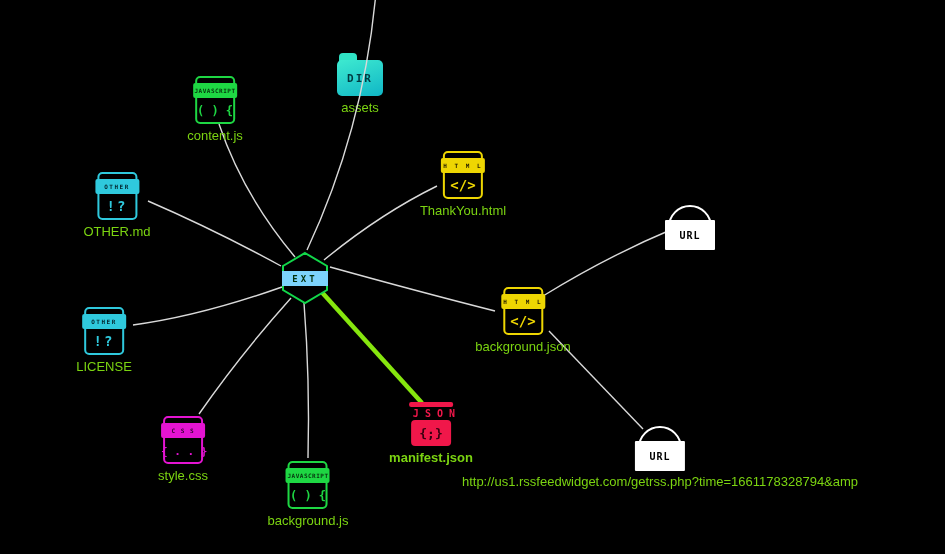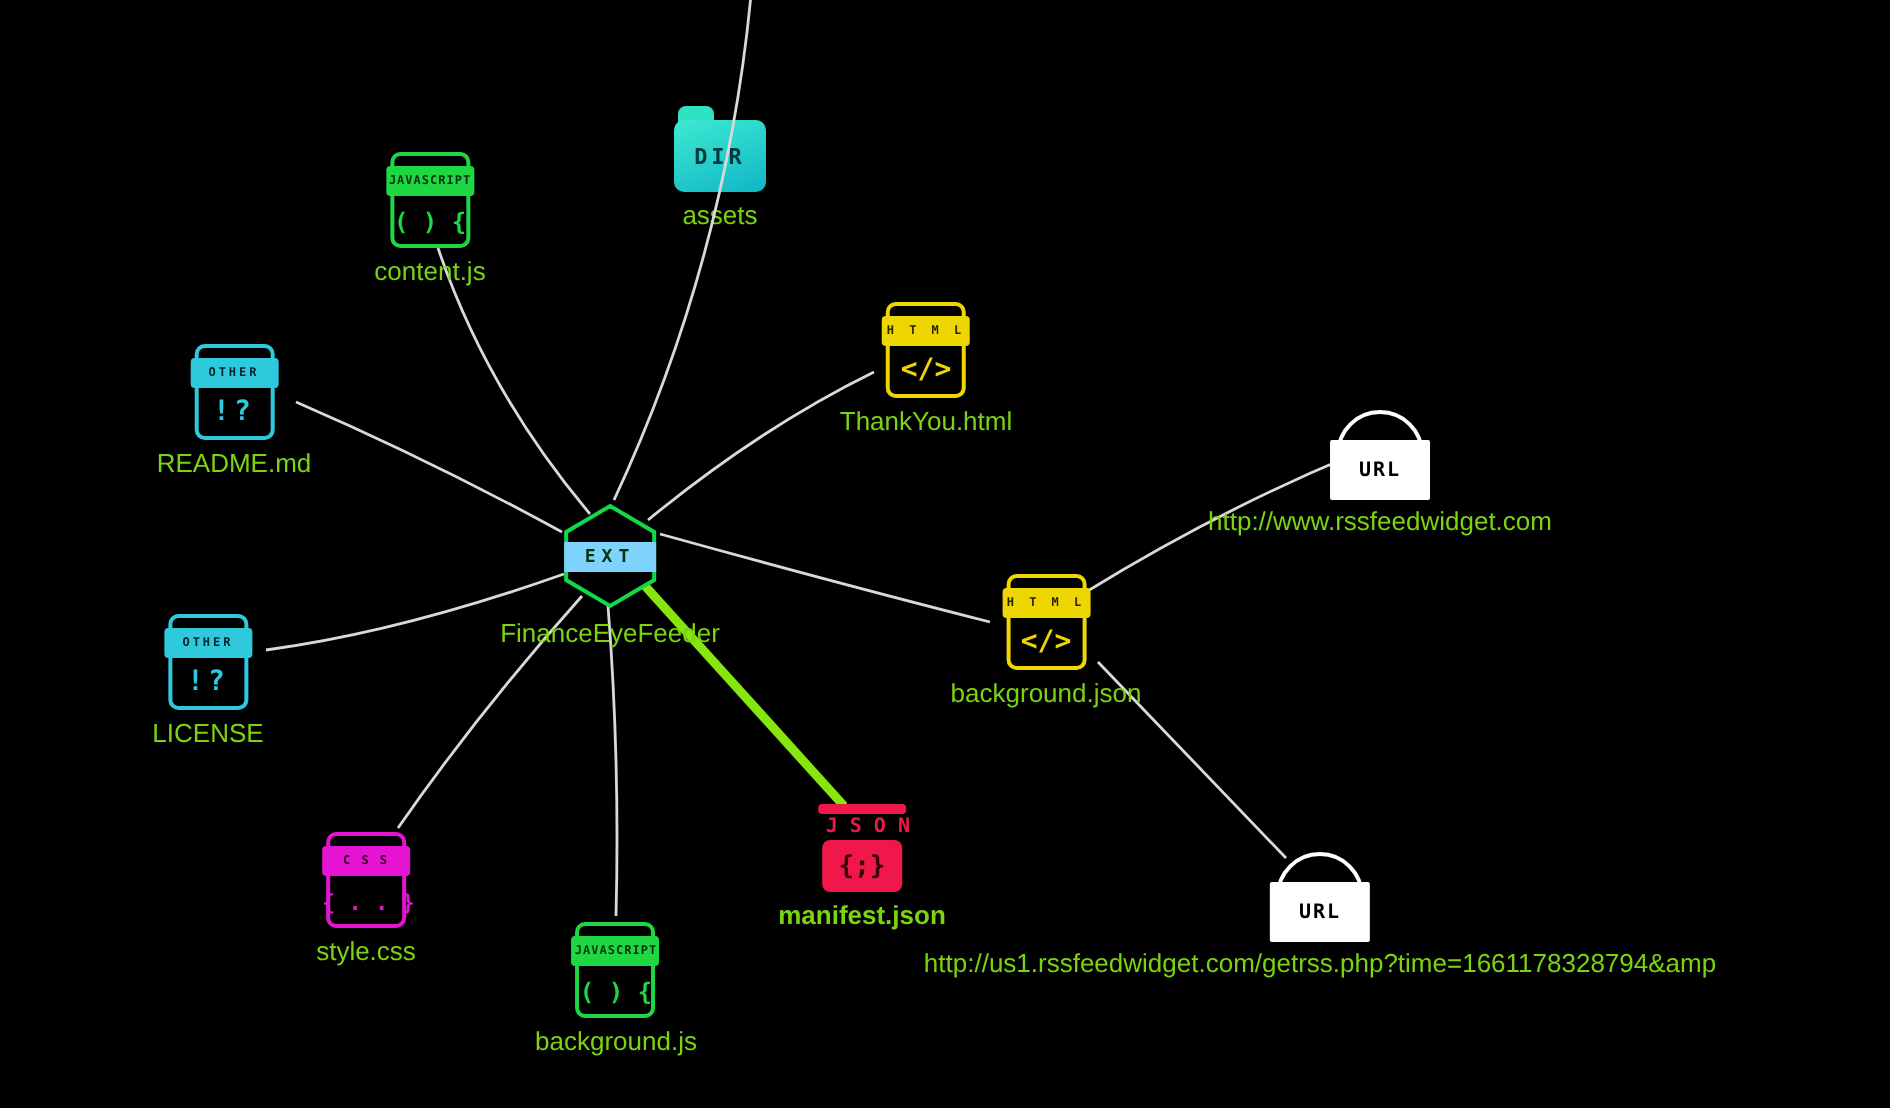--- a/index.html
+++ b/index.html
@@ -92,21 +92,20 @@
     <path d="M 318 288 L 422 403" stroke="#86e60e" stroke-width="4.5" fill="none"></path>
   </svg>
 
   <div class="node" style="left:305px; top:251px;">
     <div class="exticon">
       <svg width="50" height="54" viewBox="0 0 50 54">
         <polygon points="25,2 47,15 47,39 25,52 3,39 3,15" fill="#000000" stroke="#12d84a" stroke-width="2"></polygon>
       </svg>
       <div class="extband">EXT</div>
     </div>
-    <div class="nlabel">FinanceEyeFeeder</div>
   </div>
 
   <div class="node" style="left:215px; top:76px;">
     <div class="fileicon c-js">
       <span class="band">JAVASCRIPT</span>
       <span class="glyph">( ) {</span>
     </div>
     <div class="nlabel">content.js</div>
   </div>
 
@@ -126,21 +125,21 @@
       <span class="glyph">&lt;/&gt;</span>
     </div>
     <div class="nlabel">ThankYou.html</div>
   </div>
 
   <div class="node" style="left:117px; top:172px;">
     <div class="fileicon c-other">
       <span class="band">OTHER</span>
       <span class="glyph">!?</span>
     </div>
-    <div class="nlabel">README.md</div>
+    <div class="nlabel">OTHER.md</div>
   </div>
 
   <div class="node" style="left:104px; top:307px;">
     <div class="fileicon c-other">
       <span class="band">OTHER</span>
       <span class="glyph">!?</span>
     </div>
     <div class="nlabel">LICENSE</div>
   </div>
 
@@ -174,21 +173,20 @@
       <span class="band">H T M L</span>
       <span class="glyph">&lt;/&gt;</span>
     </div>
     <div class="nlabel">background.json</div>
   </div>
 
   <div class="node" style="left:690px; top:205px;">
     <div class="urlicon">
       <span class="urlband">URL</span>
     </div>
-    <div class="nlabel">http://www.rssfeedwidget.com</div>
   </div>
 
   <div class="node" style="left:660px; top:426px;">
     <div class="urlicon">
       <span class="urlband">URL</span>
     </div>
     <div class="nlabel">http://us1.rssfeedwidget.com/getrss.php?time=1661178328794&amp;amp</div>
   </div>
 
   <svg class="edges-overlay" width="945" height="554" viewBox="0 0 945 554">

